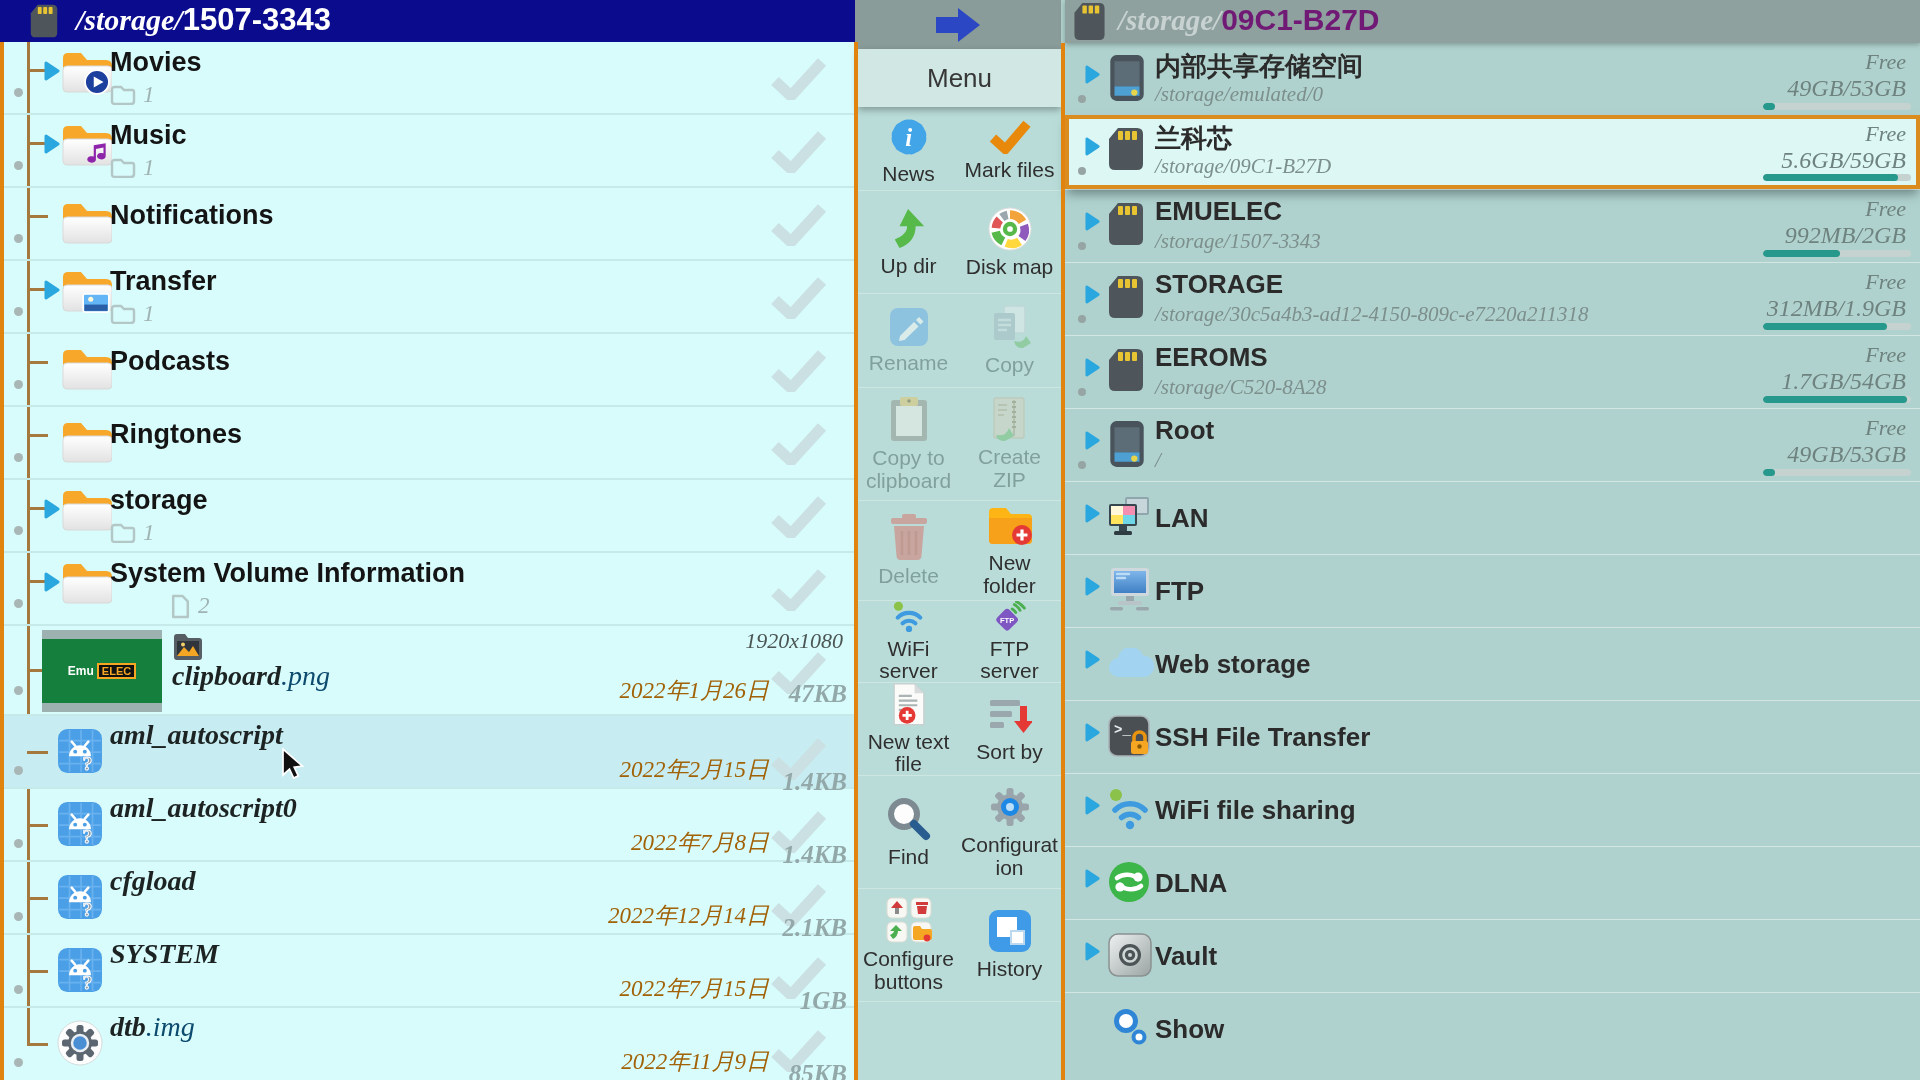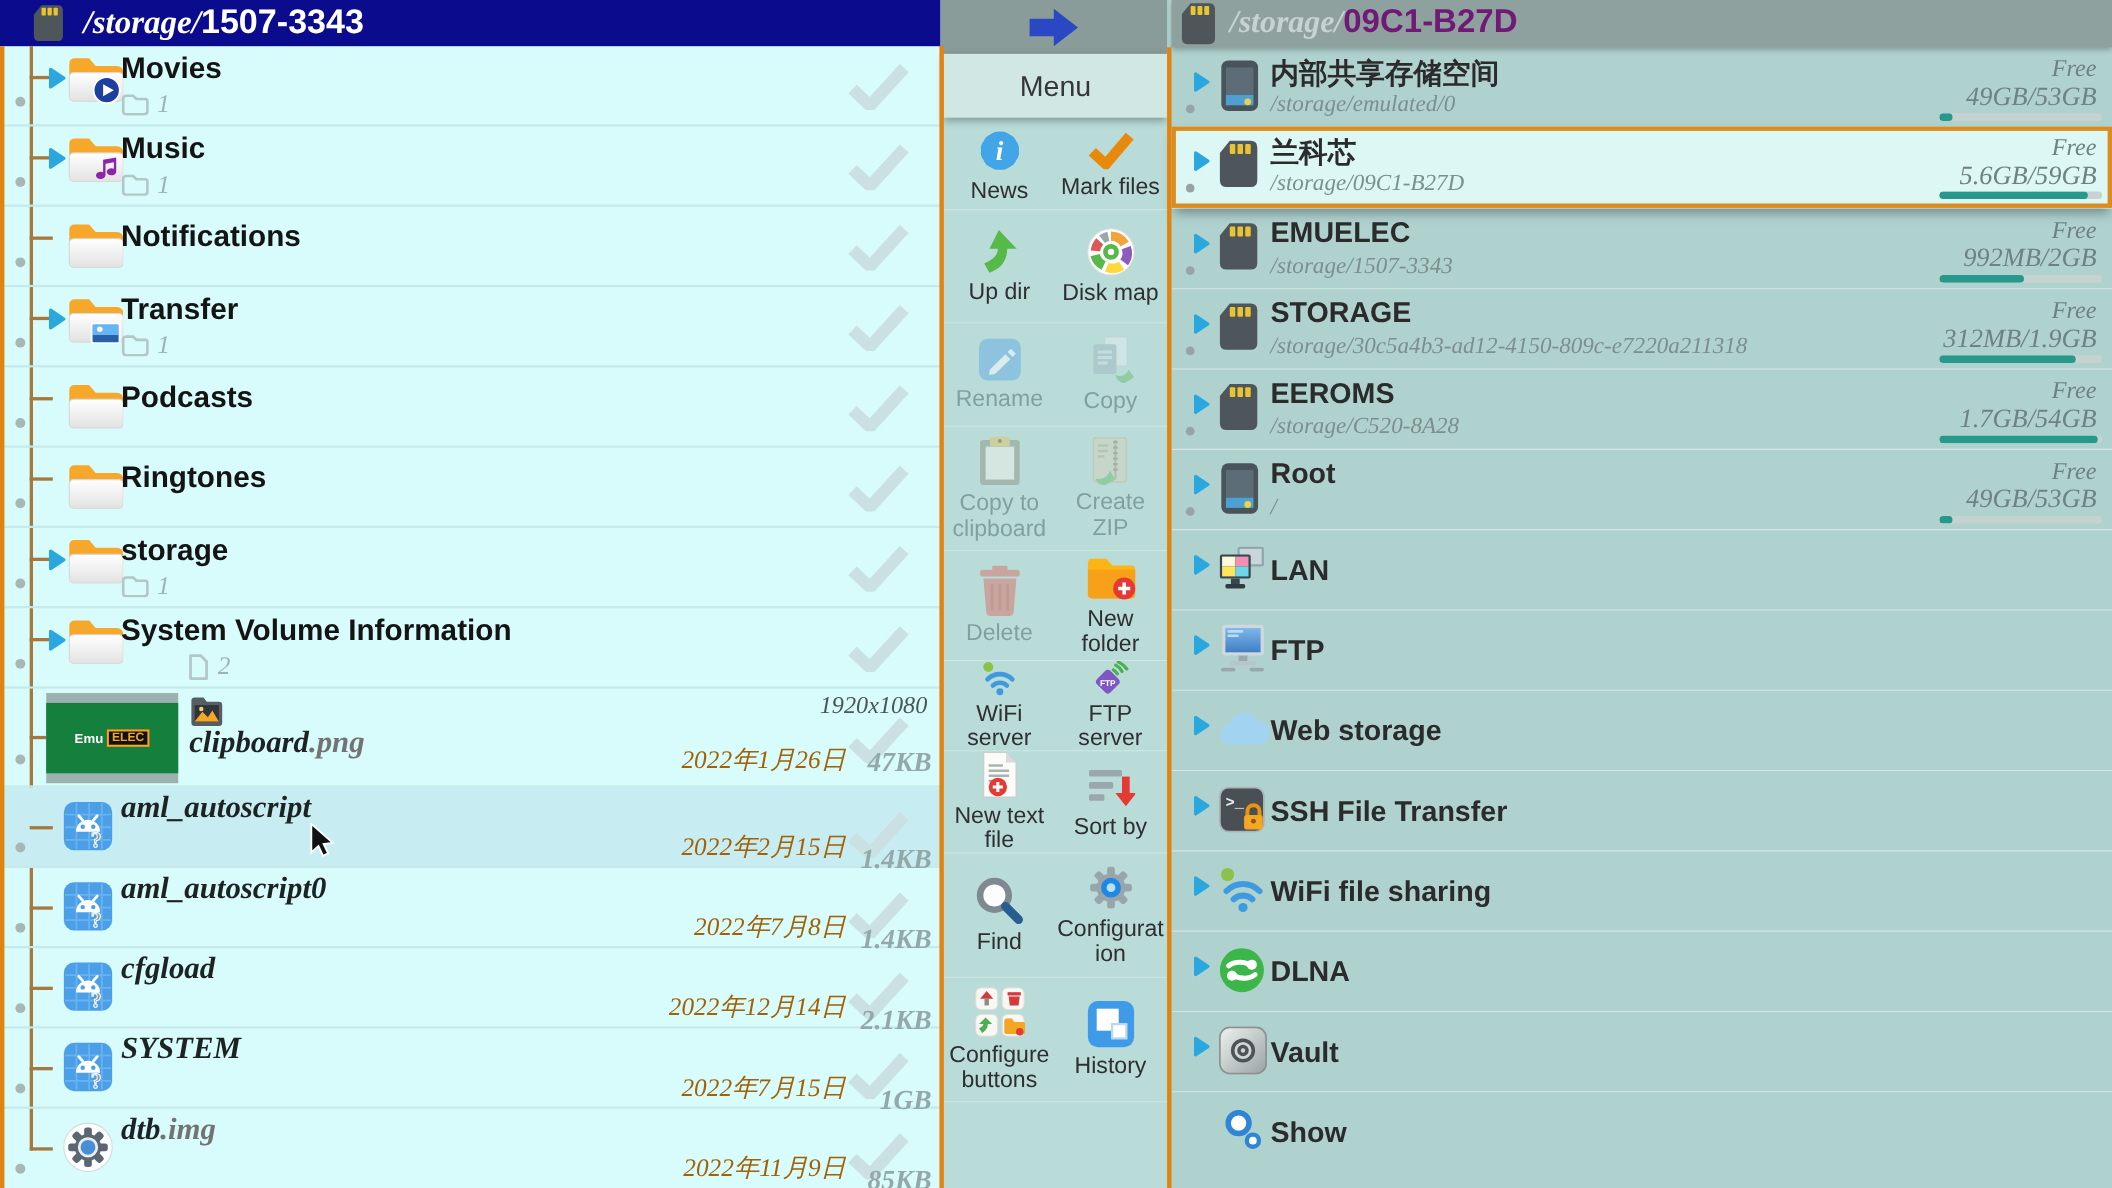--- a/index.html
+++ b/index.html
@@ -16,21 +16,21 @@
   .branch{position:absolute;left:27px;width:21px;height:3px;background:#a5793d;}
   .ldot{position:absolute;left:14px;width:9px;height:9px;border-radius:50%;background:#a9b6b6;}
   .tri{position:absolute;width:16px;height:20px;}
   .ficon{position:absolute;left:60px;width:52px;height:46px;}
   .fname{position:absolute;left:110px;top:5px;font:700 27px "Liberation Sans",sans-serif;color:#141414;}
   .fcount{position:absolute;left:110px;top:40px;display:flex;align-items:center;gap:7px;}
   .fcount .num{font:italic 23px "Liberation Serif",serif;color:#9fb3b3;}
   .check{position:absolute;left:770px;width:58px;height:42px;color:#cbe0e2;}
   .file-icon{position:absolute;left:57px;top:12px;width:46px;height:46px;}
   .file-name{position:absolute;left:110px;top:3px;font:italic 700 28px "Liberation Serif",serif;color:#1c2322;}
-  .file-name .ext{font-weight:700;color:#737373;}
+  .file-name .ext{font-weight:400;color:#0c4a6e;}
   .fdate{position:absolute;right:86px;font:italic 23px "Liberation Serif",serif;color:#a16207;}
   .fsize{position:absolute;right:8px;font:italic 700 25px "Liberation Serif",serif;color:#93a8a8;}
   .thumb{position:absolute;left:42px;top:4px;width:120px;height:82px;background:#9db2b0;}
   .thumb .blk{position:absolute;left:0;top:9px;width:120px;height:64px;background:#15803d;display:flex;align-items:center;justify-content:center;gap:3px;}
   .thumb .t1{font:700 12px "Liberation Sans",sans-serif;color:#fff;}
   .thumb .t2{font:700 11px "Liberation Sans",sans-serif;color:#f5a623;border:2px solid #f5a623;background:#111;padding:0 3px;}
   .res{position:absolute;right:12px;top:2px;font:italic 22px "Liberation Serif",serif;color:#4a5554;}
   
   .oline{position:absolute;width:4px;background:#e1830f;}
   

